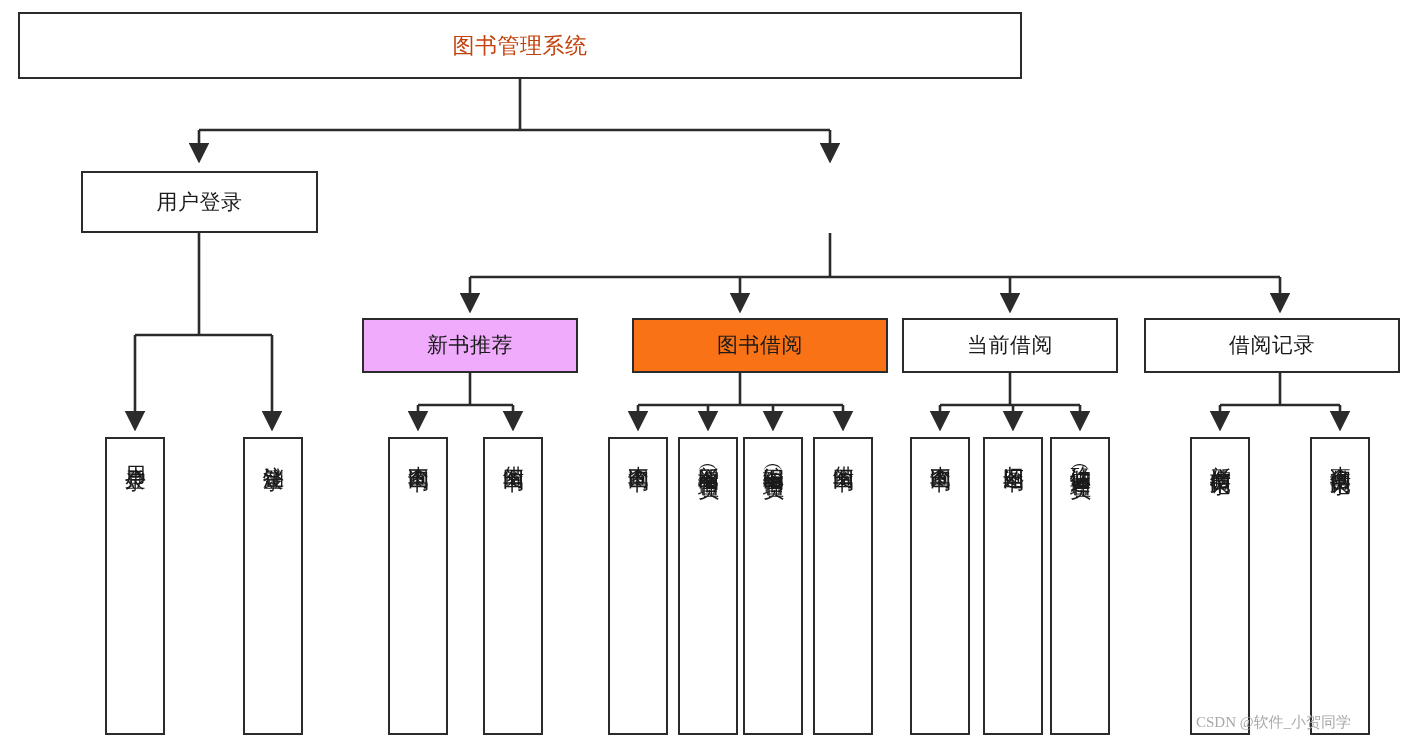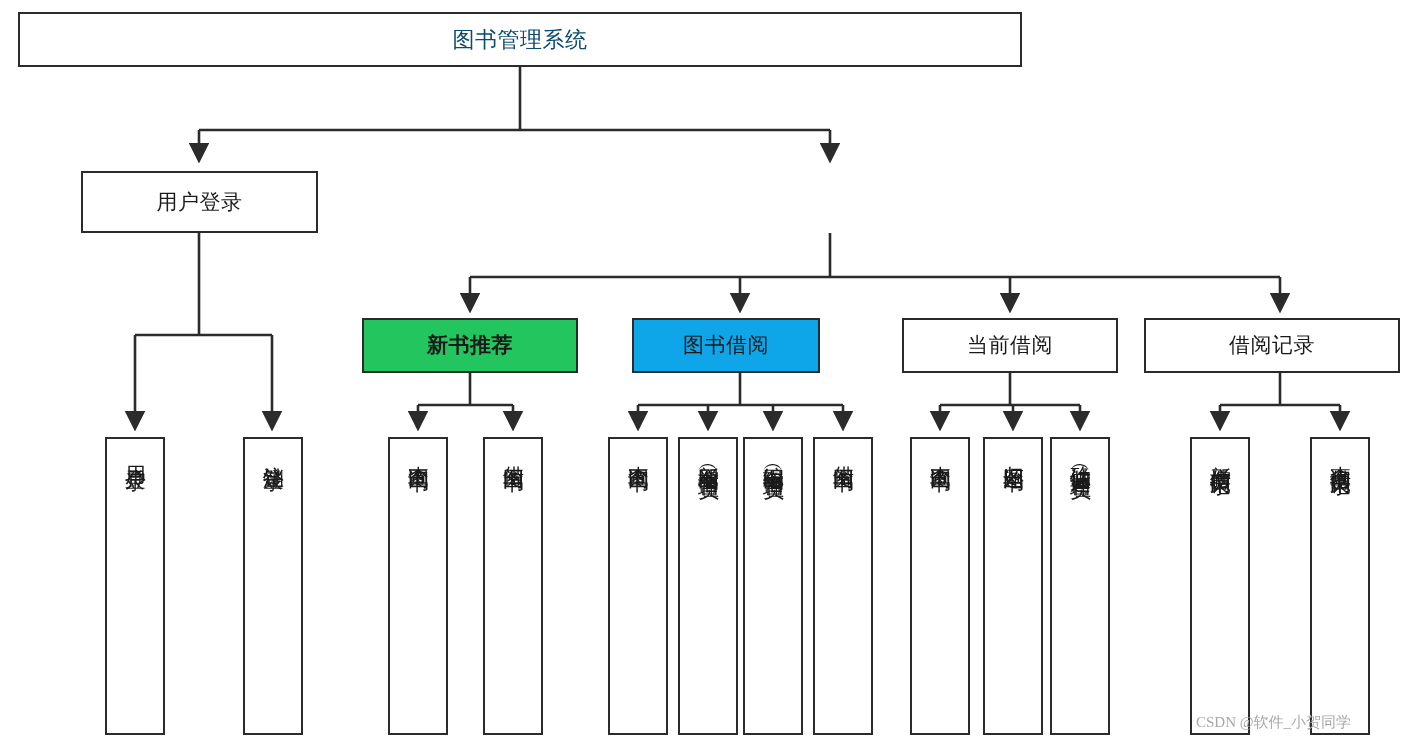--- a/index.html
+++ b/index.html
@@ -119,32 +119,32 @@
       <path d="M 1013 405 L 1013 428" marker-end="url(#arrow)"></path>
       <path d="M 1080 405 L 1080 428" marker-end="url(#arrow)"></path>
 
       <path d="M 1280 373 L 1280 405"></path>
       <path d="M 1220 405 L 1340 405"></path>
       <path d="M 1220 405 L 1220 428" marker-end="url(#arrow)"></path>
       <path d="M 1340 405 L 1340 428" marker-end="url(#arrow)"></path>
     </g>
   </svg>
 
-  <div class="node root horiz" style="left: 18px; top: 12px; width: 1004px; height: 55px; border-color: rgb(43, 43, 43); background: rgb(255, 255, 255); color: #0c4a6e;">
+  <div class="node root horiz" style="left: 18px; top: 12px; width: 1004px; height: 67px; border-color: rgb(43, 43, 43); background: rgb(255, 255, 255); color: #c2410c;">
     <span class="lbl">图书管理系统</span>
   </div>
 
   <div class="node horiz" style="left: 81px; top: 171px; width: 237px; height: 62px; border-color: rgb(43, 43, 43); background: rgb(255, 255, 255); color: rgb(26, 26, 26);">
     <span class="lbl">用户登录</span>
   </div>
 
-  <div class="node horiz" style="left: 362px; top: 318px; width: 216px; height: 55px; border-color: rgb(43, 43, 43); background: #22c55e; color: rgb(26, 26, 26); font-weight: bold;">
+  <div class="node horiz" style="left: 362px; top: 318px; width: 216px; height: 55px; border-color: rgb(43, 43, 43); background: #f0abfc; color: rgb(26, 26, 26);">
     <span class="lbl">新书推荐</span>
   </div>
-  <div class="node horiz" style="left: 632px; top: 318px; width: 188px; height: 55px; border-color: rgb(43, 43, 43); background: #0ea5e9; color: rgb(26, 26, 26);">
+  <div class="node horiz" style="left: 632px; top: 318px; width: 256px; height: 55px; border-color: rgb(43, 43, 43); background: #f97316; color: rgb(26, 26, 26);">
     <span class="lbl">图书借阅</span>
   </div>
   <div class="node horiz" style="left: 902px; top: 318px; width: 216px; height: 55px; border-color: rgb(43, 43, 43); background: rgb(255, 255, 255); color: rgb(26, 26, 26);">
     <span class="lbl">当前借阅</span>
   </div>
   <div class="node horiz" style="left: 1144px; top: 318px; width: 256px; height: 55px; border-color: rgb(43, 43, 43); background: rgb(255, 255, 255); color: rgb(26, 26, 26);">
     <span class="lbl">借阅记录</span>
   </div>
 
   <div class="node vert" style="left: 105px; top: 437px; width: 60px; height: 298px; border-color: rgb(43, 43, 43); background: rgb(255, 255, 255); color: rgb(26, 26, 26);">

